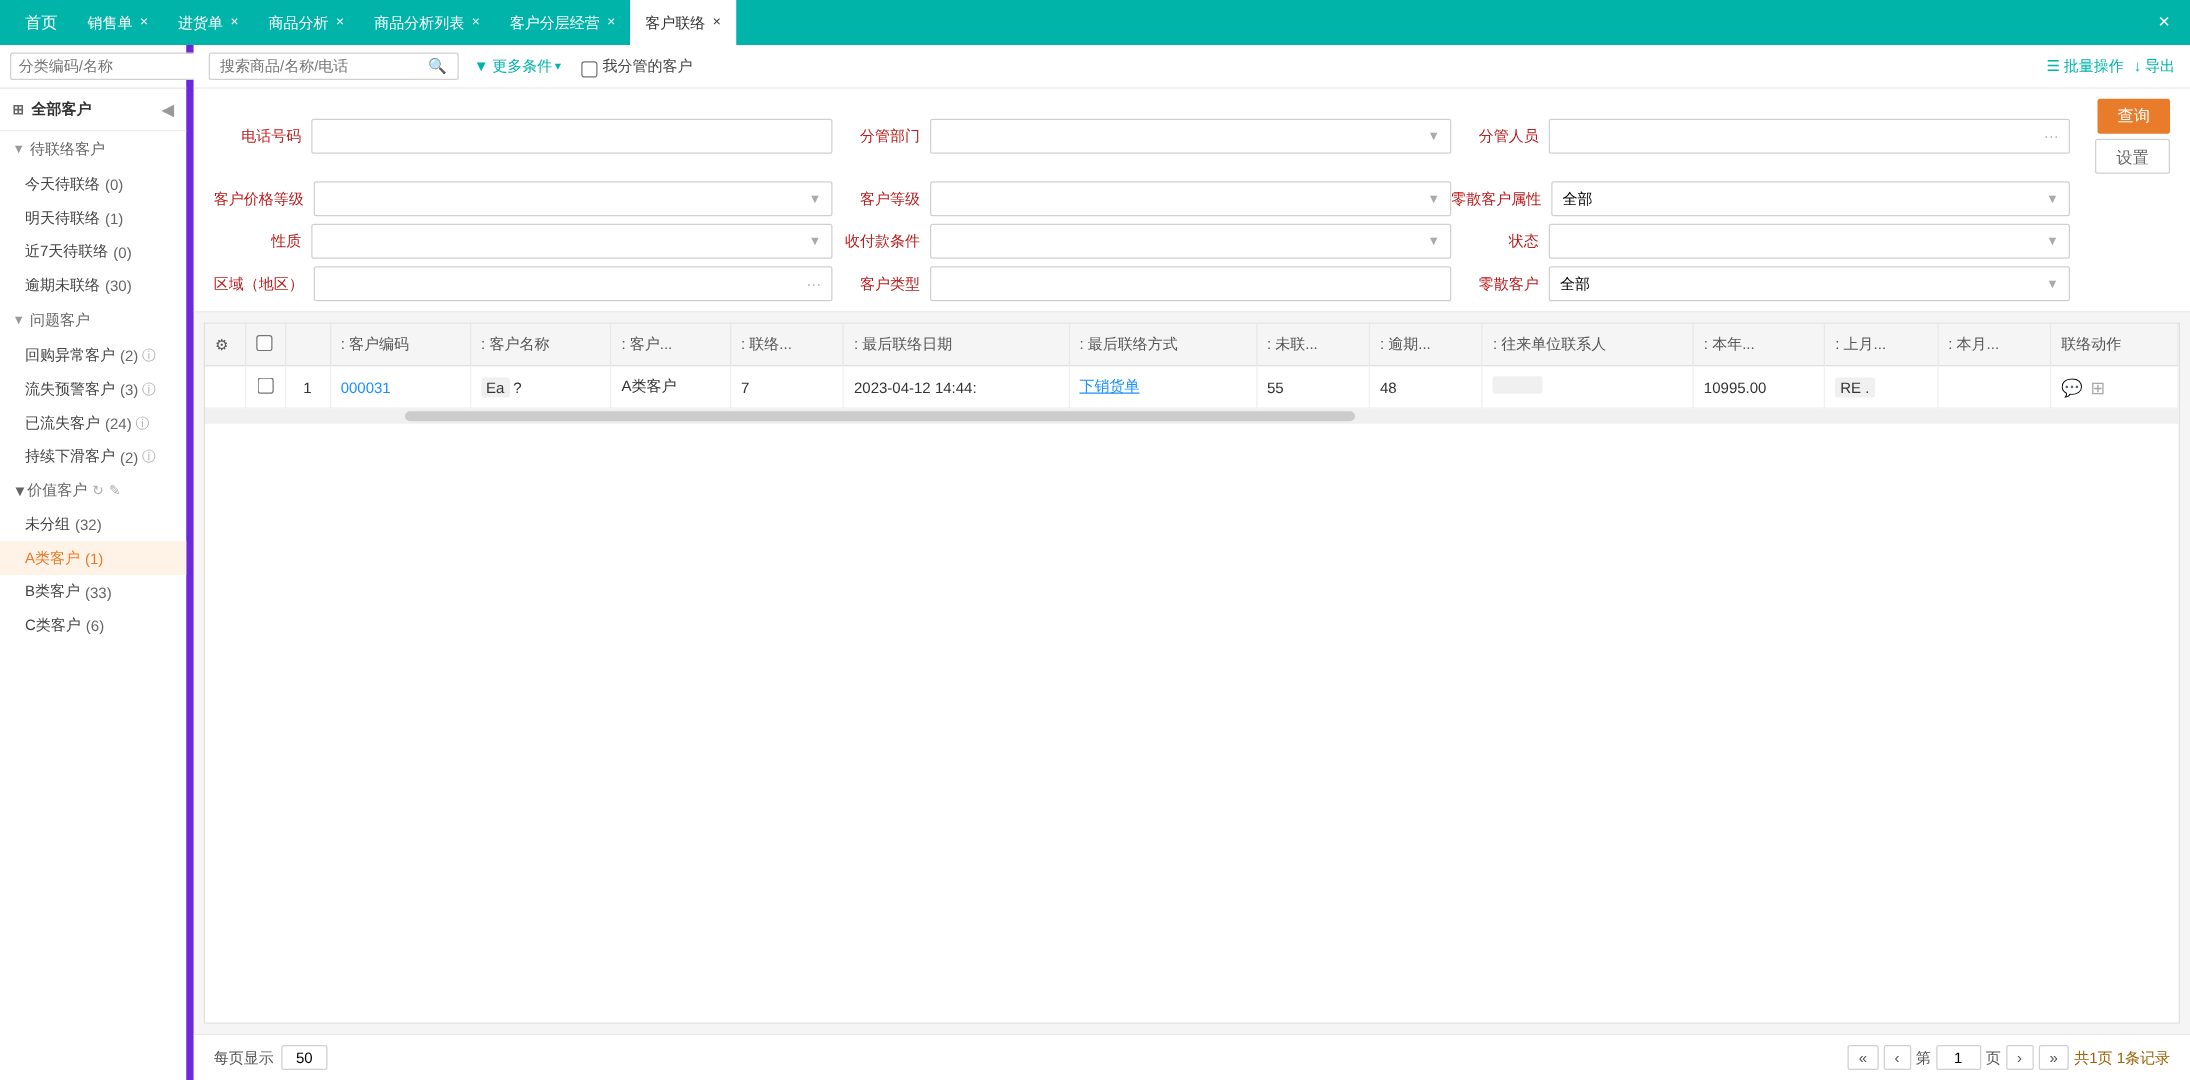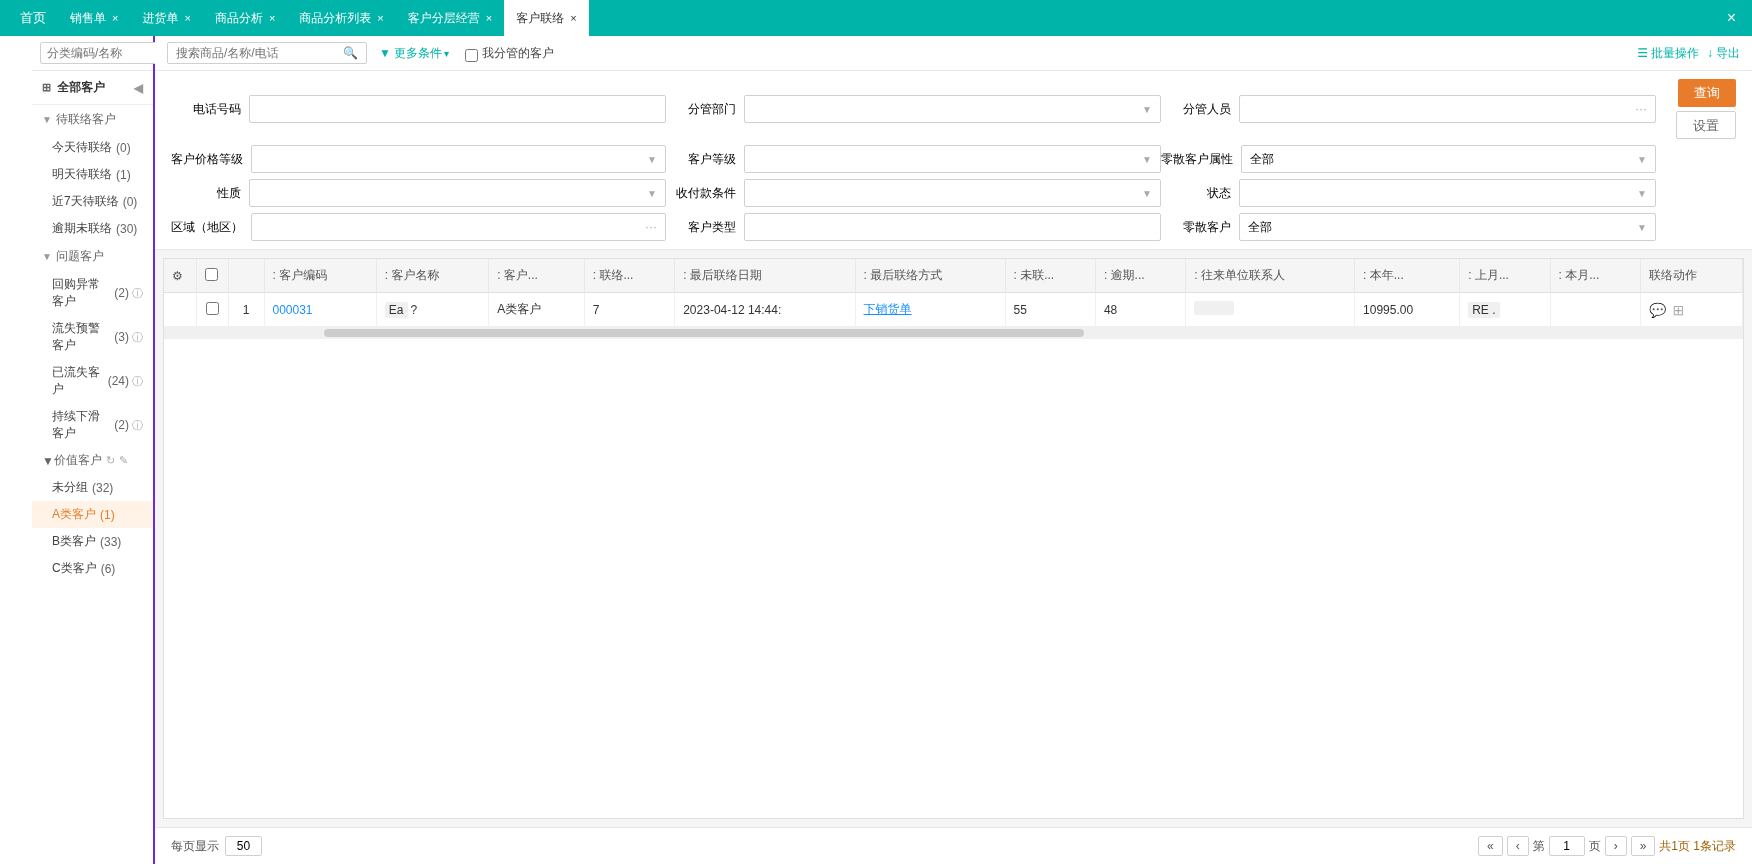--- a/index.html
+++ b/index.html
@@ -53,25 +53,24 @@
     
     .main-layout {
       display: flex;
       height: calc(864px - 36px);
     }
 
     
     .sidebar {
       width: 155px;
       background: white;
-      border-right: 2px solid #6d28d9;
+      border-right: 6px solid #6d28d9;
       display: flex;
       flex-direction: column;
       flex-shrink: 0;
-      padding-left: 32px;
     }
     .sidebar-search {
       padding: 6px 8px;
       border-bottom: 1px solid #e8e8e8;
       display: flex;
       align-items: center;
     }
     .sidebar-search input {
       flex: 1;
       border: 1px solid #d0d0d0;
@@ -240,21 +239,21 @@
       margin-bottom: 6px;
       gap: 0;
     }
     .filter-row:last-child { margin-bottom: 0; align-items: flex-end; }
     .filter-field {
       display: flex;
       align-items: center;
       flex: 1;
     }
     .filter-label {
-      color: #000000;
+      color: #b91c1c;
       min-width: 70px;
       text-align: right;
       margin-right: 8px;
       white-space: nowrap;
     }
     .filter-input {
       flex: 1;
       border: 1px solid #d0d0d0;
       border-radius: 2px;
       padding: 4px 8px;

